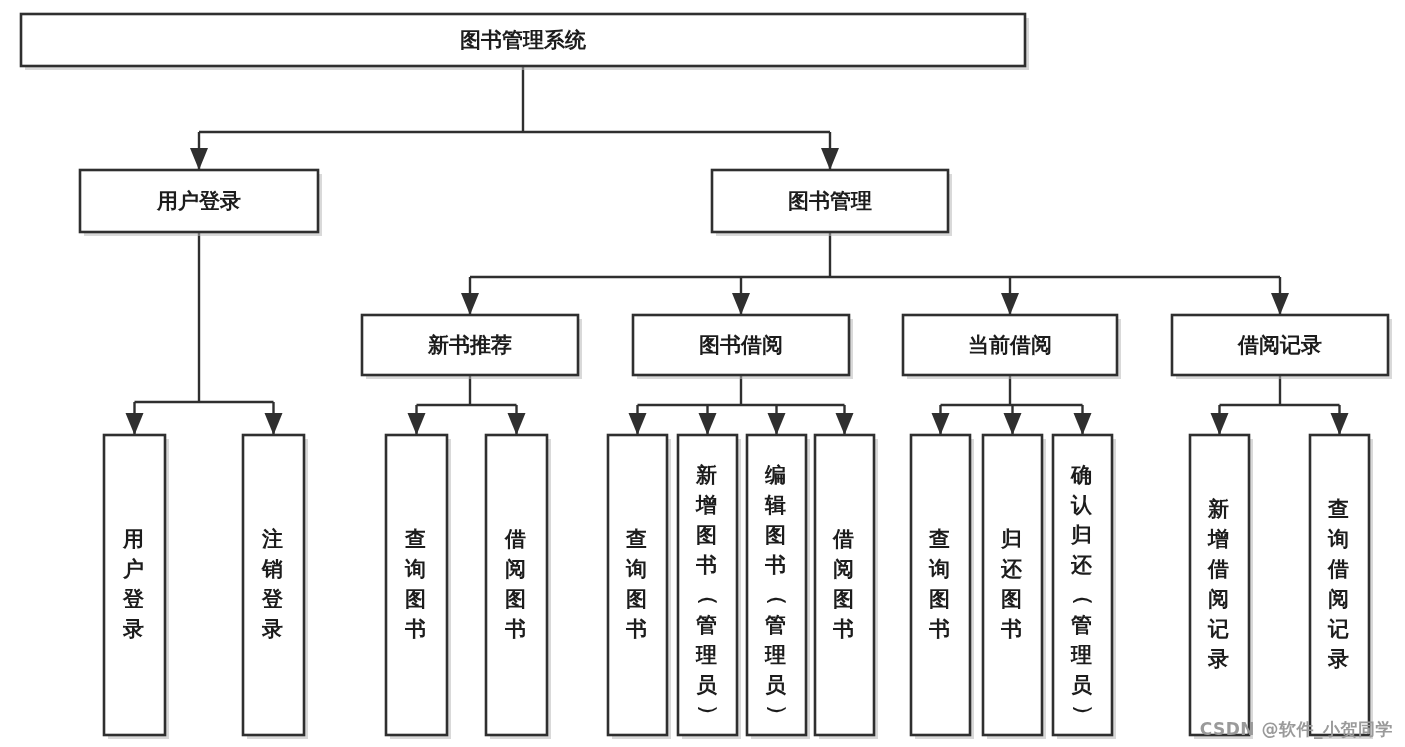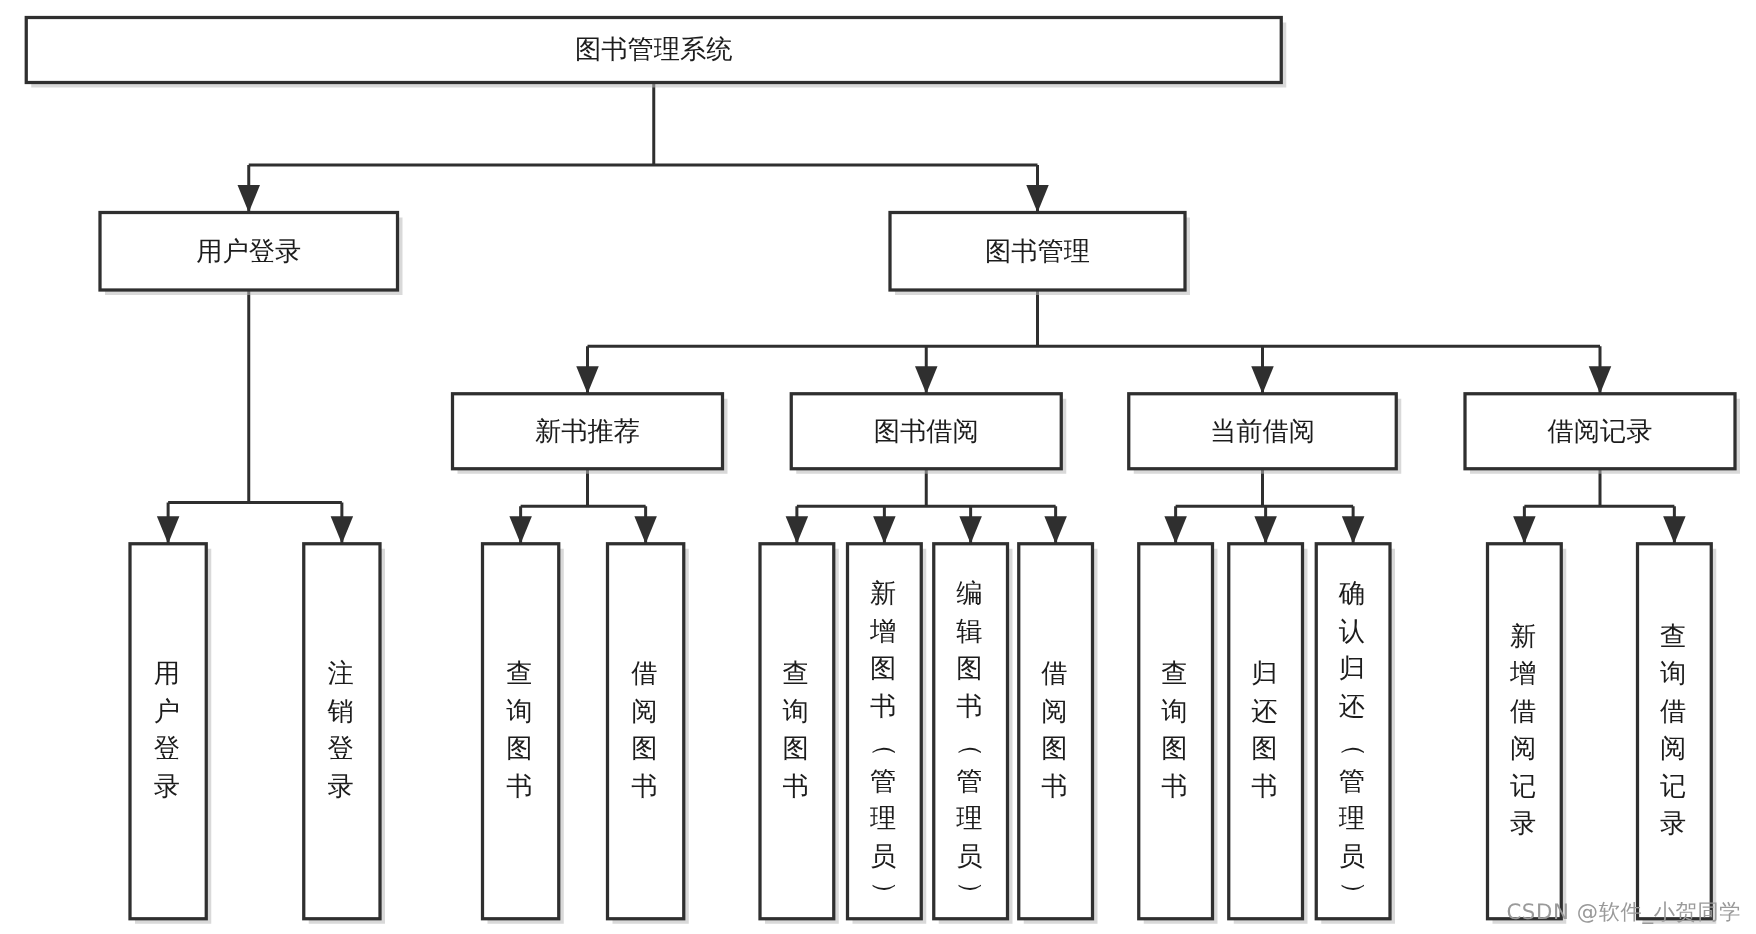--- a/index.html
+++ b/index.html
@@ -12,20 +12,21 @@
     height: 747px;
     font-family: "DejaVu Sans", "Liberation Sans", sans-serif;
     overflow: hidden;
     position: relative;
   }
   #diagram-root {
     position: relative;
     width: 1405px;
     height: 747px;
     background: #ffffff;
+    font-weight: bold;
   }
   svg#tree-svg {
     position: absolute;
     left: 0; top: 0;
     width: 1405px;
     height: 747px;
     display: block;
   }
   .node-box {
     fill: #ffffff;

